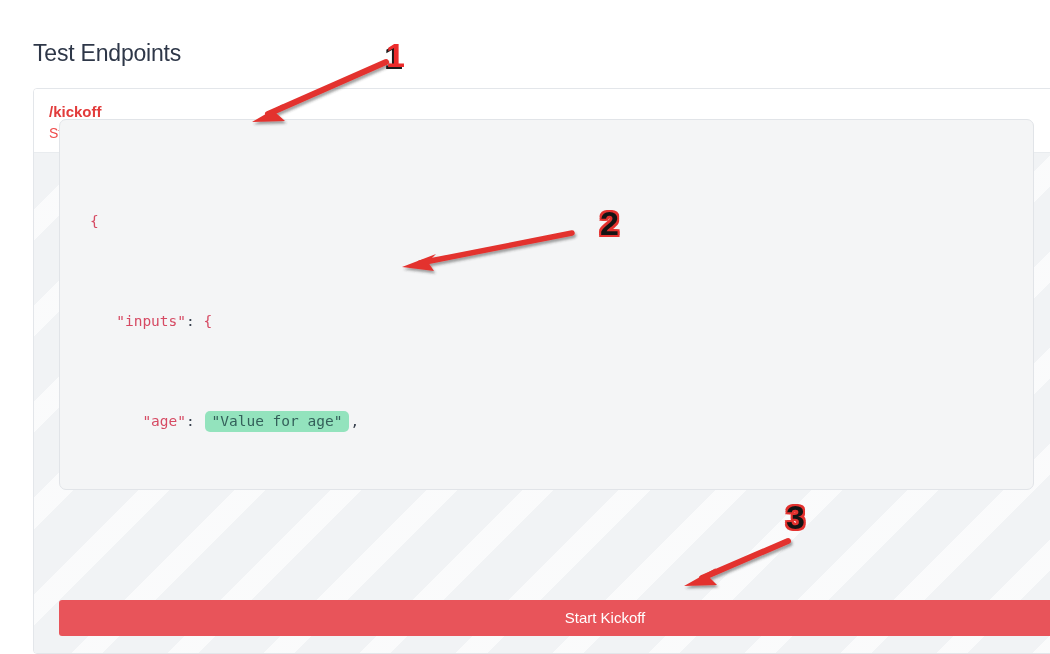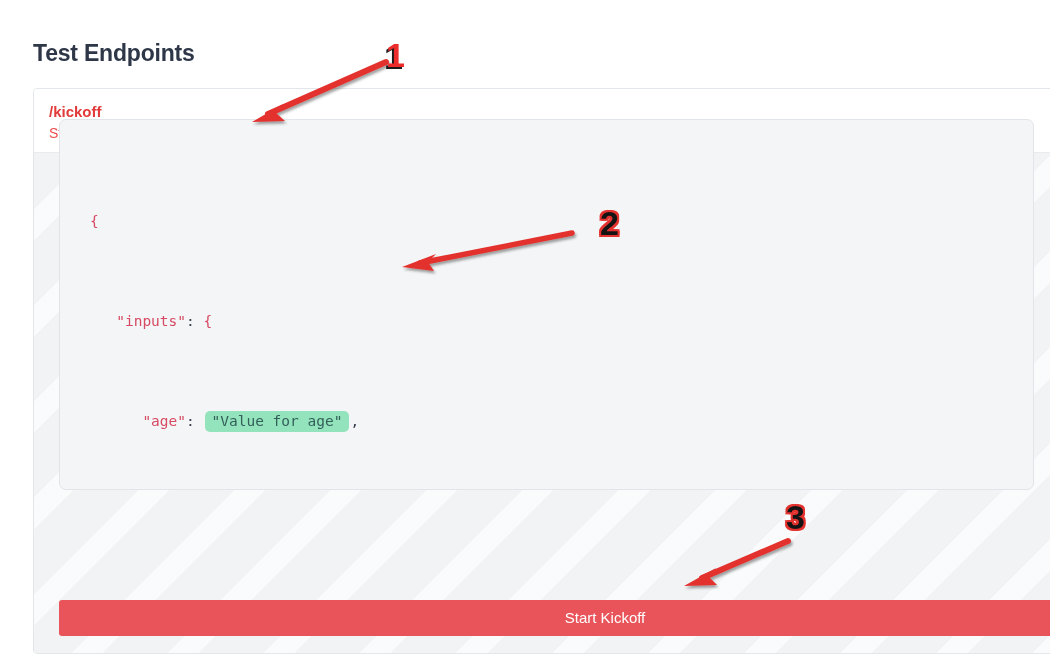--- a/index.html
+++ b/index.html
@@ -14,21 +14,21 @@
     overflow: hidden;
     position: relative;
   }
 
   
   .page-title {
     position: absolute;
     left: 33px;
     top: 40px;
     font-size: 23px;
-    font-weight: bold;
+    font-weight: normal;
     color: #2e3748;
     letter-spacing: -0.2px;
   }
 
   
   .endpoint-card {
     position: absolute;
     left: 33px;
     top: 88px;
     width: 1030px;            

